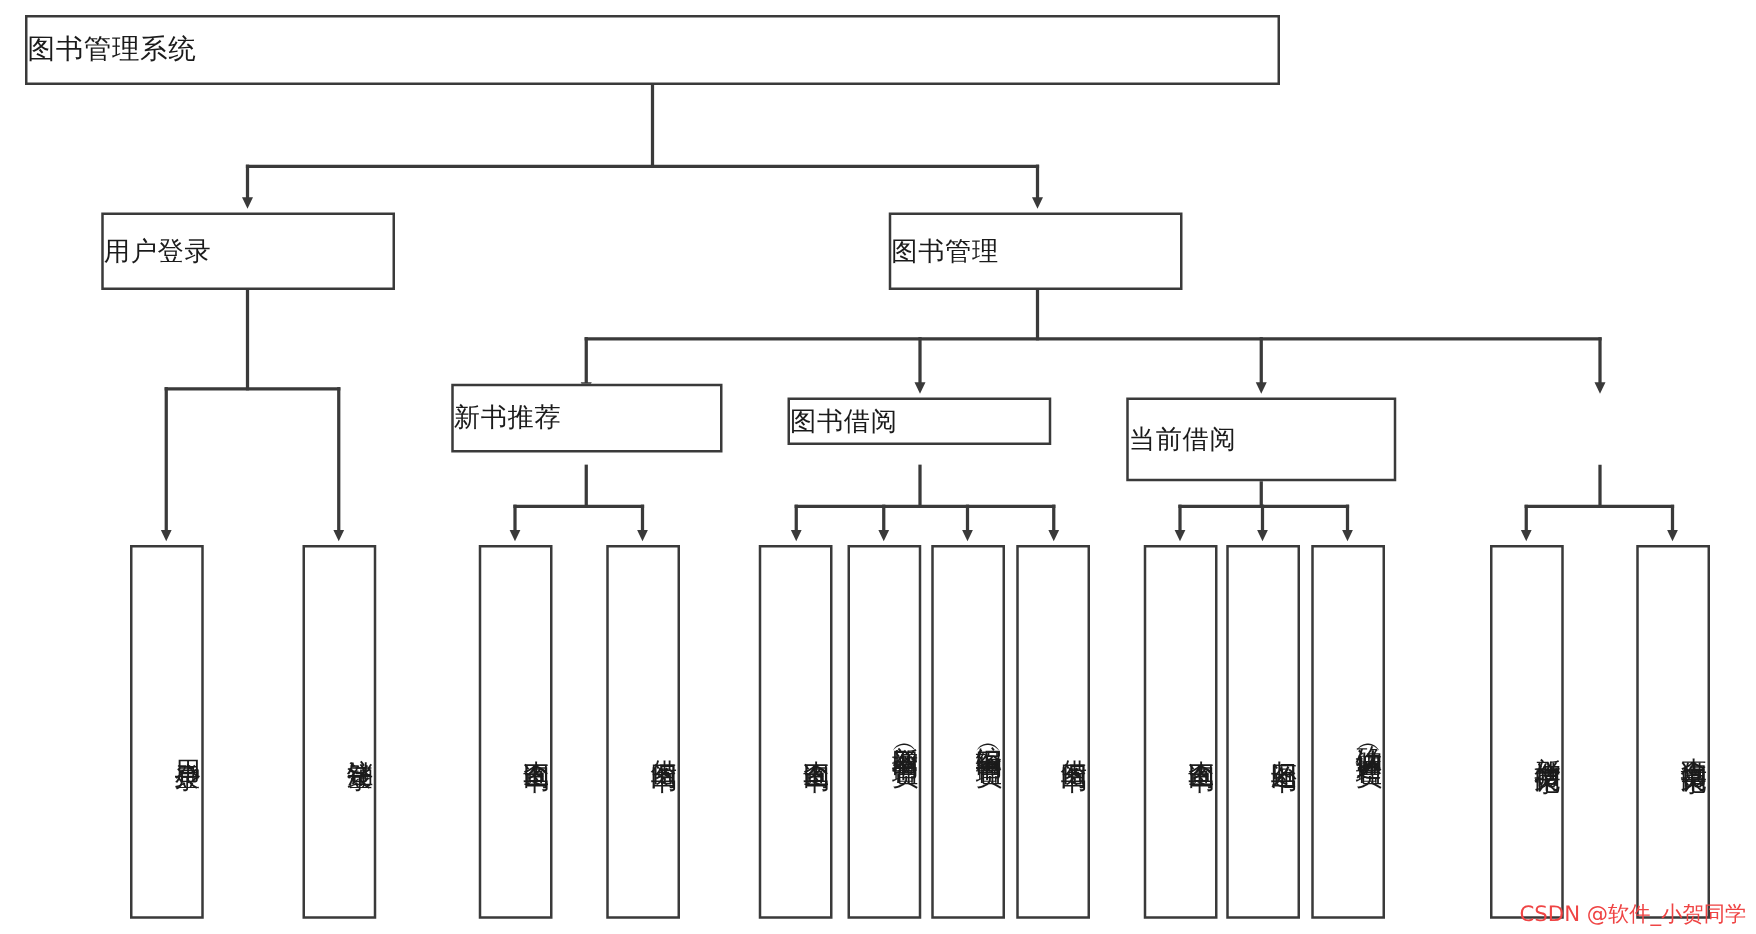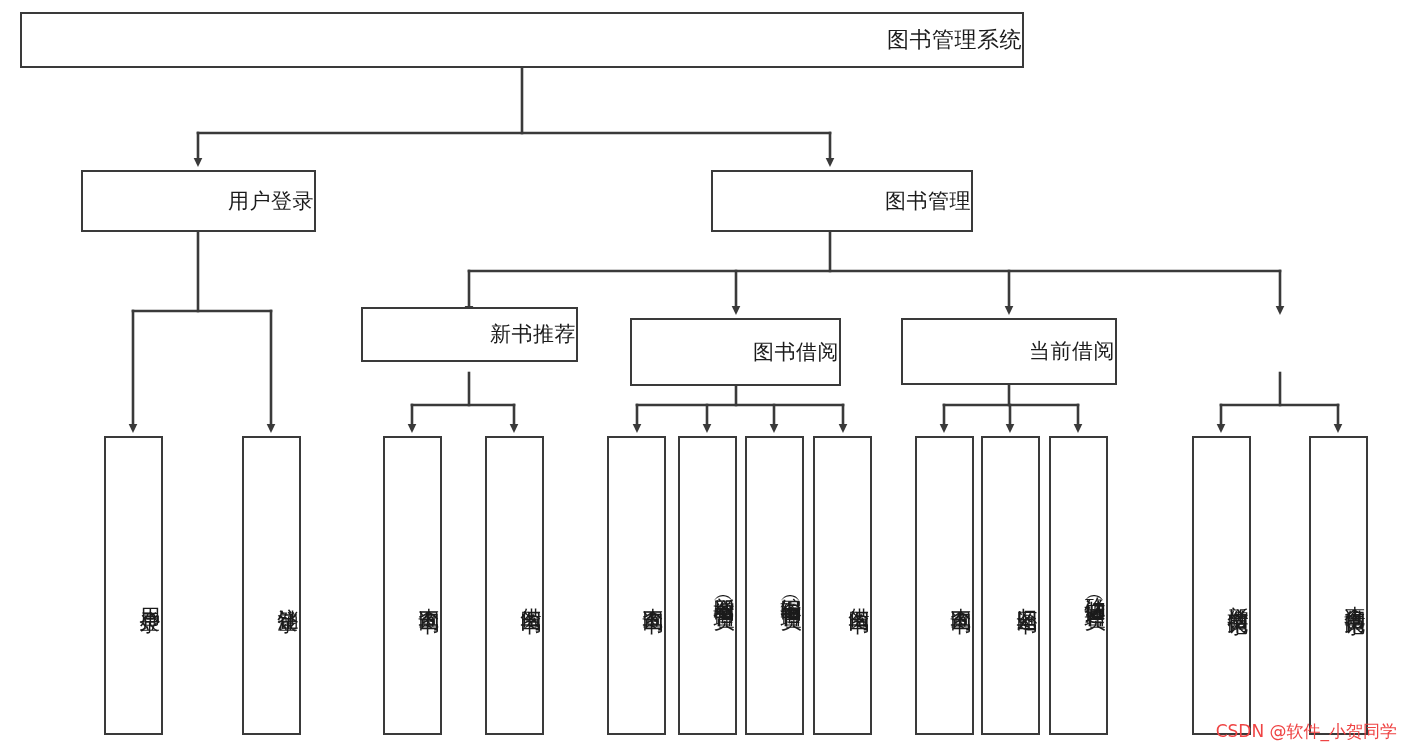--- a/index.html
+++ b/index.html
@@ -26,21 +26,21 @@
     height: 747px;
     pointer-events: none;
   }
   .node {
     position: absolute;
     box-sizing: border-box;
     background: #ffffff;
     border: 2px solid #3a3a3a;
     display: flex;
     align-items: center;
-    justify-content: flex-end;
+    justify-content: flex-start;
     color: #1b1b1b;
     text-align: center;
     line-height: 1.18;
   }
   .node-h {
     font-size: 21px;
     letter-spacing: 0.5px;
     white-space: nowrap;
   }
   .node-root {
@@ -126,28 +126,28 @@
     </g>
   </svg>
 
   <div class="node node-h node-root" style="left:20px; top:12px; width:1004px; height:56px;">
     <span>图书管理系统</span>
   </div>
 
   <div class="node node-h" style="left:81px; top:170px; width:235px; height:62px;">
     <span>用户登录</span>
   </div>
-  <div class="node node-h" style="left:711px; top:170px; width:262px; height:62px;">
+  <div class="node node-h" style="left:711px; top:170px; width:235px; height:62px;">
     <span>图书管理</span>
   </div>
 
   <div class="node node-h" style="left:361px; top:307px; width:217px; height:55px;">
     <span>新书推荐</span>
   </div>
-  <div class="node node-h" style="left:630px; top:318px; width:211px; height:68px;">
+  <div class="node node-h" style="left:630px; top:318px; width:211px; height:38px;">
     <span>图书借阅</span>
   </div>
   <div class="node node-h" style="left:901px; top:318px; width:216px; height:67px;">
     <span>当前借阅</span>
   </div>
 
   <div class="node node-v" style="left:104px; top:436px; width:59px; height:299px;">
     <span class="vlabel">用户登录</span>
   </div>
   <div class="node node-v" style="left:242px; top:436px; width:59px; height:299px;">

